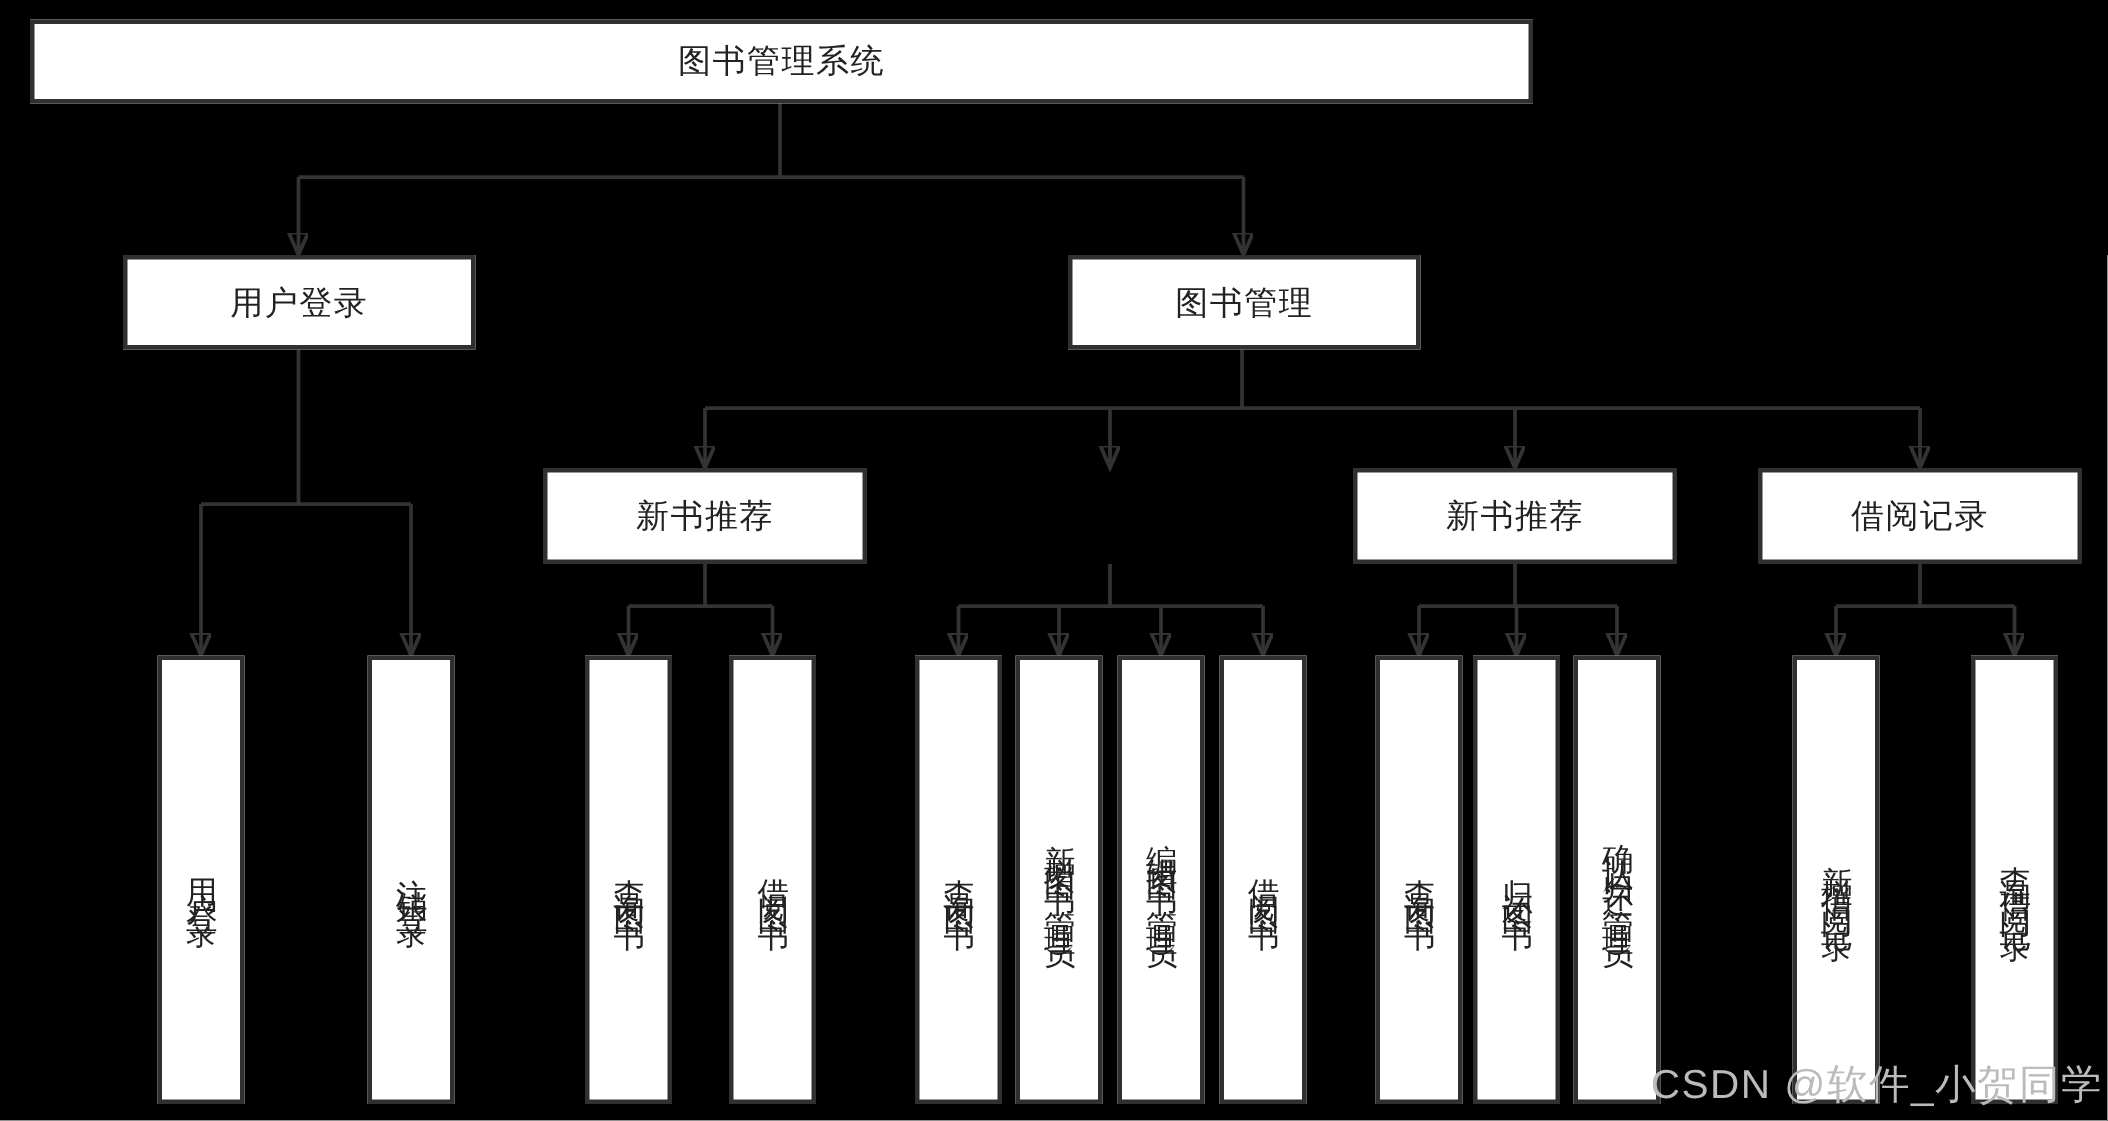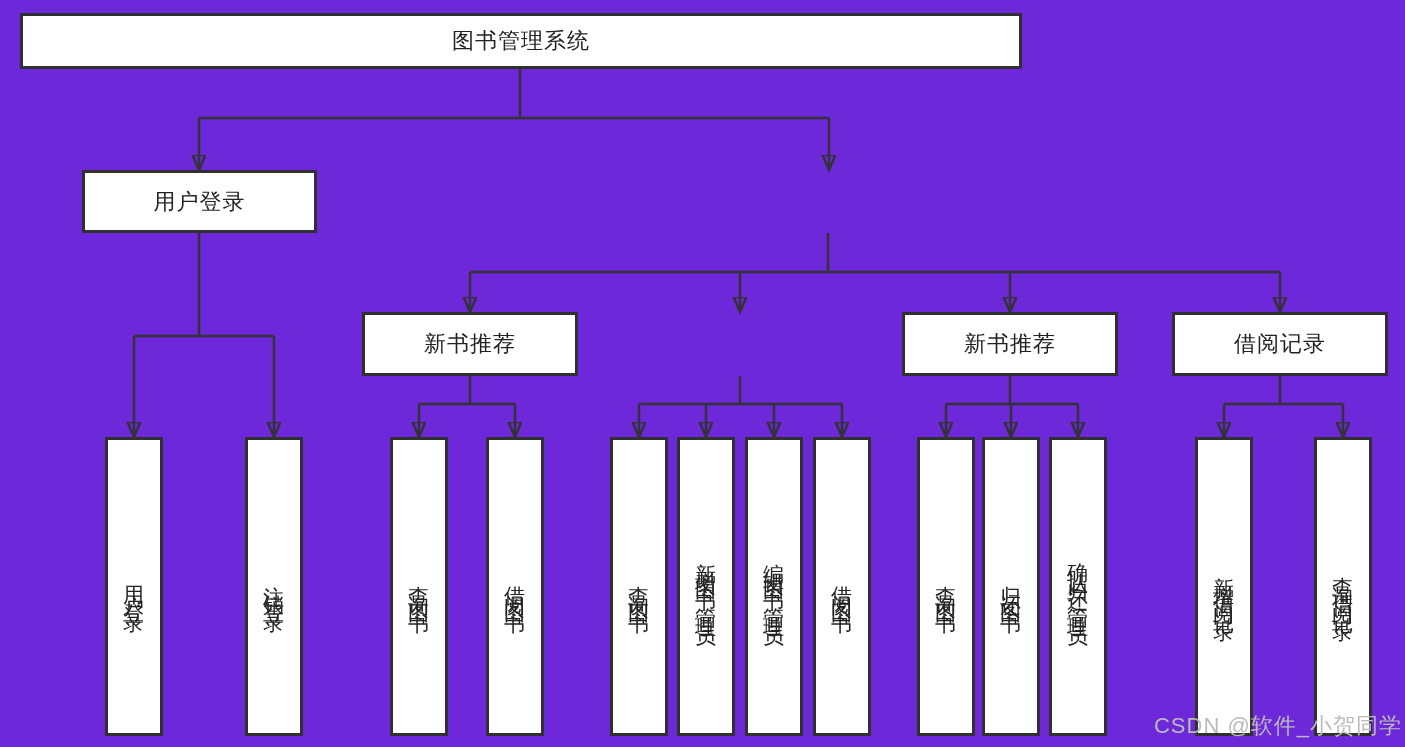--- a/index.html
+++ b/index.html
@@ -1,20 +1,20 @@
 <!DOCTYPE html>
 <html><head>
 <meta charset="utf-8">
 <style>
   html, body { margin: 0; padding: 0; background: #fff; }
   #stage {
     position: relative;
     width: 1405px;
     height: 747px;
-    background: #6d28d9;
+    background: #000000;
     font-family: "Liberation Sans", sans-serif;
     overflow: hidden;
   }
   #wires {
     position: absolute;
     left: 0; top: 0;
     width: 1405px; height: 747px;
   }
   #wires path, #wires line {
     stroke: #333333;
@@ -67,21 +67,21 @@
   .lf-7  { left: 813px; }
   .lf-8  { left: 917px; }
   .lf-9  { left: 982px; }
   .lf-10 { left: 1049px; }
   .lf-11 { left: 1195px; }
   .lf-12 { left: 1314px; }
   #watermark {
     position: absolute;
     right: 3px;
     bottom: 6px;
-    font-size: 22px;
+    font-size: 27px;
     color: #bbbbbb;
     letter-spacing: 1px;
     white-space: nowrap;
   }
 </style>
 </head>
 <body>
 
 <div id="stage">
 
@@ -121,20 +121,23 @@
     <line x1="1224" y1="404" x2="1224" y2="437" marker-end="url(#arrow)"></line>
     <line x1="1343" y1="404" x2="1343" y2="437" marker-end="url(#arrow)"></line>
   </svg>
 
   <div class="node n-root">
     <span class="hlabel">图书管理系统</span>
   </div>
 
   <div class="node n-login">
     <span class="hlabel">用户登录</span>
+  </div>
+  <div class="node n-mgmt">
+    <span class="hlabel">图书管理</span>
   </div>
 
   <div class="node n-l3 n-rec">
     <span class="hlabel">新书推荐</span>
   </div>
   <div class="node n-l3 n-cur">
     <span class="hlabel">新书推荐</span>
   </div>
   <div class="node n-l3 n-recd">
     <span class="hlabel">借阅记录</span>

